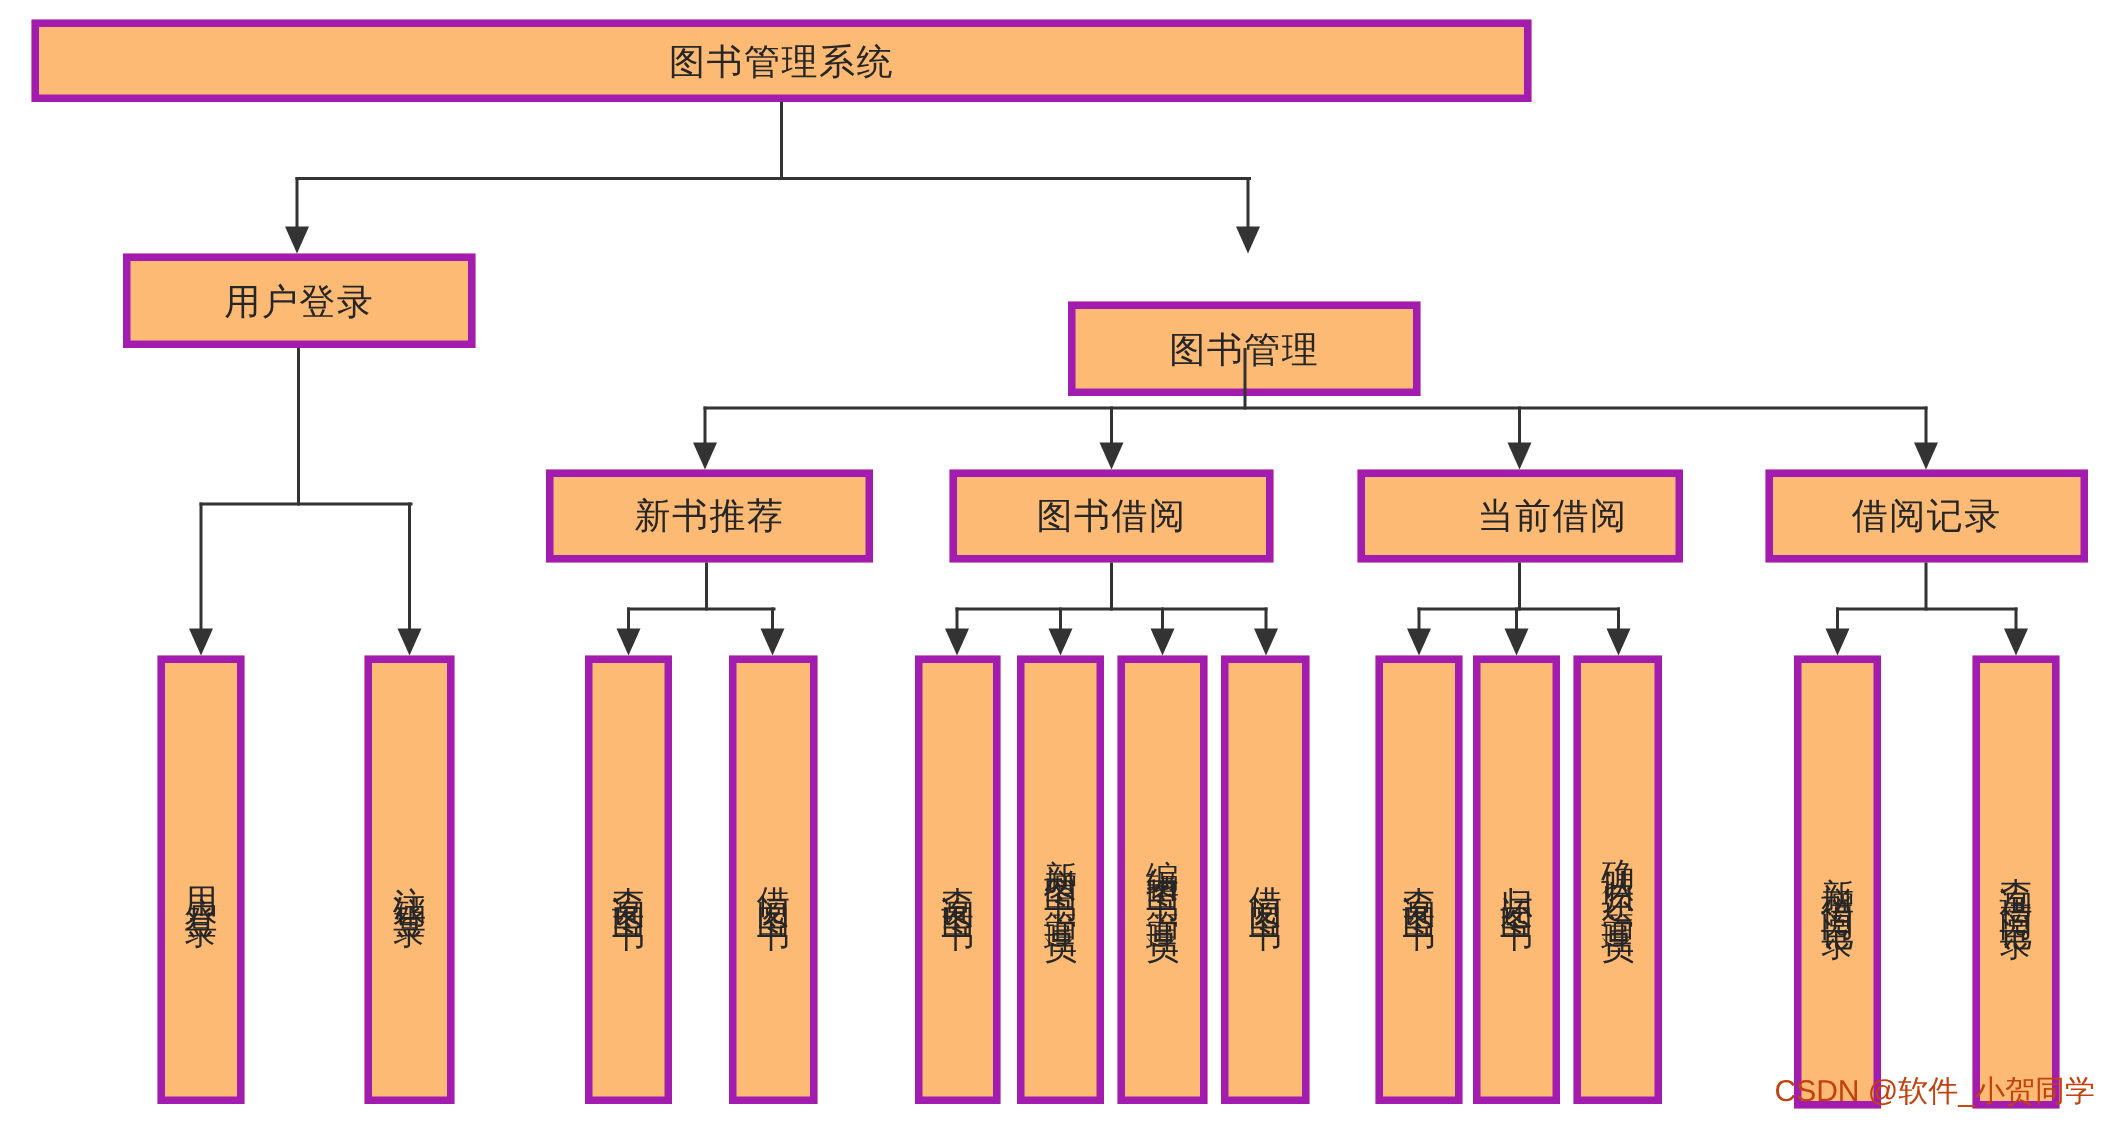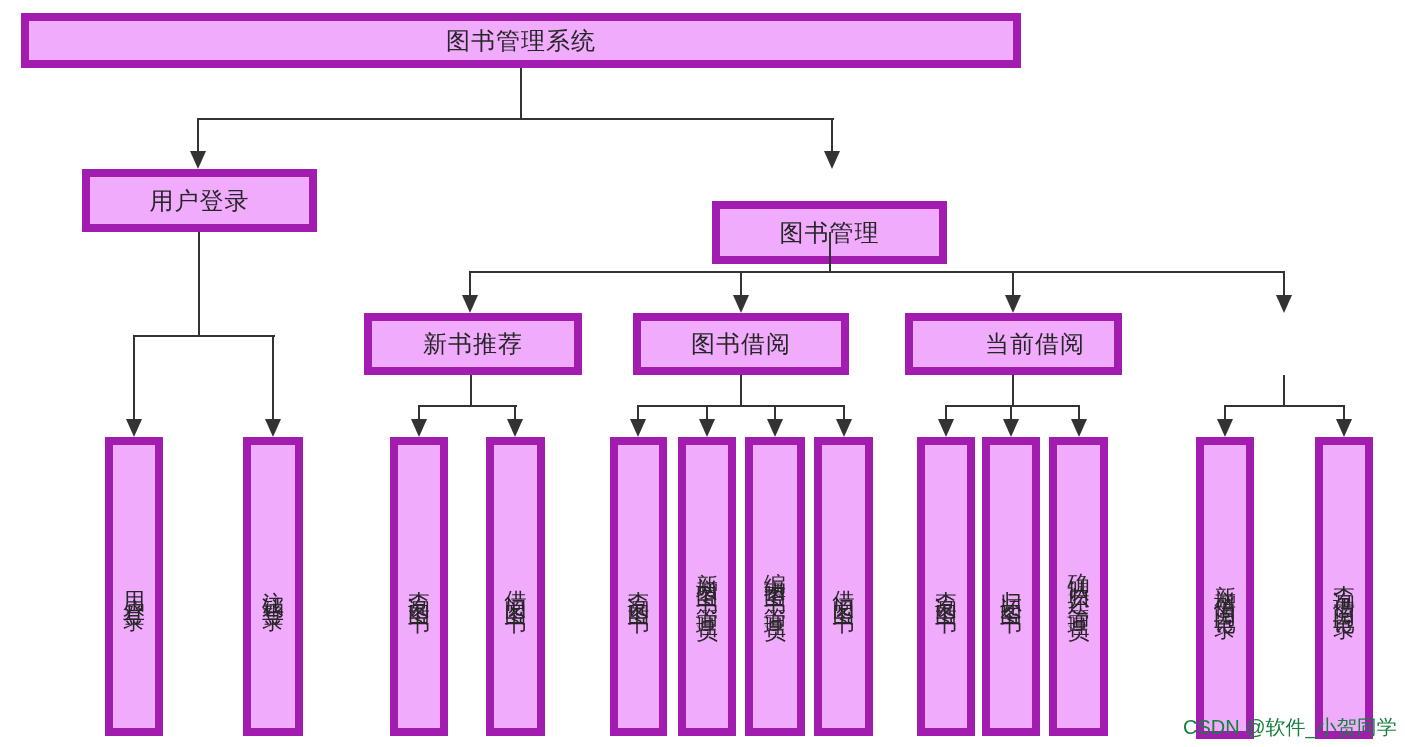--- a/index.html
+++ b/index.html
@@ -7,22 +7,22 @@
     position: relative;
     width: 1405px;
     height: 747px;
     background: #ffffff;
     overflow: hidden;
     font-family: "Liberation Sans", "DejaVu Sans", sans-serif;
   }
   .box {
     position: absolute;
     box-sizing: border-box;
-    border: 8px solid #a21caf;
-    background: #f0abfc;
+    border: 5px solid #a21caf;
+    background: #fdba74;
     display: flex;
     align-items: center;
     justify-content: center;
     color: #262626;
   }
   .hlabel {
     font-size: 24px;
     letter-spacing: 1px;
     white-space: nowrap;
   }
@@ -39,21 +39,21 @@
     width: 0; height: 0;
     border-left: 8px solid transparent;
     border-right: 8px solid transparent;
     border-top: 18px solid #333333;
   }
   .watermark {
     position: absolute;
     left: 1183px;
     top: 714px;
     font-size: 20px;
-    color: #15803d;
+    color: #c2410c;
     white-space: nowrap;
     z-index: 5;
   }
 </style>
 </head>
 <body>
 
 <div id="canvas">
 
   <div class="box" style="left:21px; top:13px; width:1000px; height:55px;">
@@ -68,20 +68,23 @@
   </div>
 
   <div class="box" style="left:364px; top:313px; width:218px; height:62px;">
     <span class="hlabel">新书推荐</span>
   </div>
   <div class="box" style="left:633px; top:313px; width:216px; height:62px;">
     <span class="hlabel">图书借阅</span>
   </div>
   <div class="box" style="left:905px; top:313px; width:217px; height:62px;padding-left:43px;">
     <span class="hlabel">当前借阅</span>
+  </div>
+  <div class="box" style="left:1177px; top:313px; width:215px; height:62px;">
+    <span class="hlabel">借阅记录</span>
   </div>
 
   <div class="box" style="left:105px; top:437px; width:58px; height:299px;">
     <span class="vlabel">用户登录</span>
   </div>
   <div class="box" style="left:243px; top:437px; width:60px; height:299px;">
     <span class="vlabel">注销登录</span>
   </div>
 
   <div class="box" style="left:390px; top:437px; width:58px; height:299px;">

